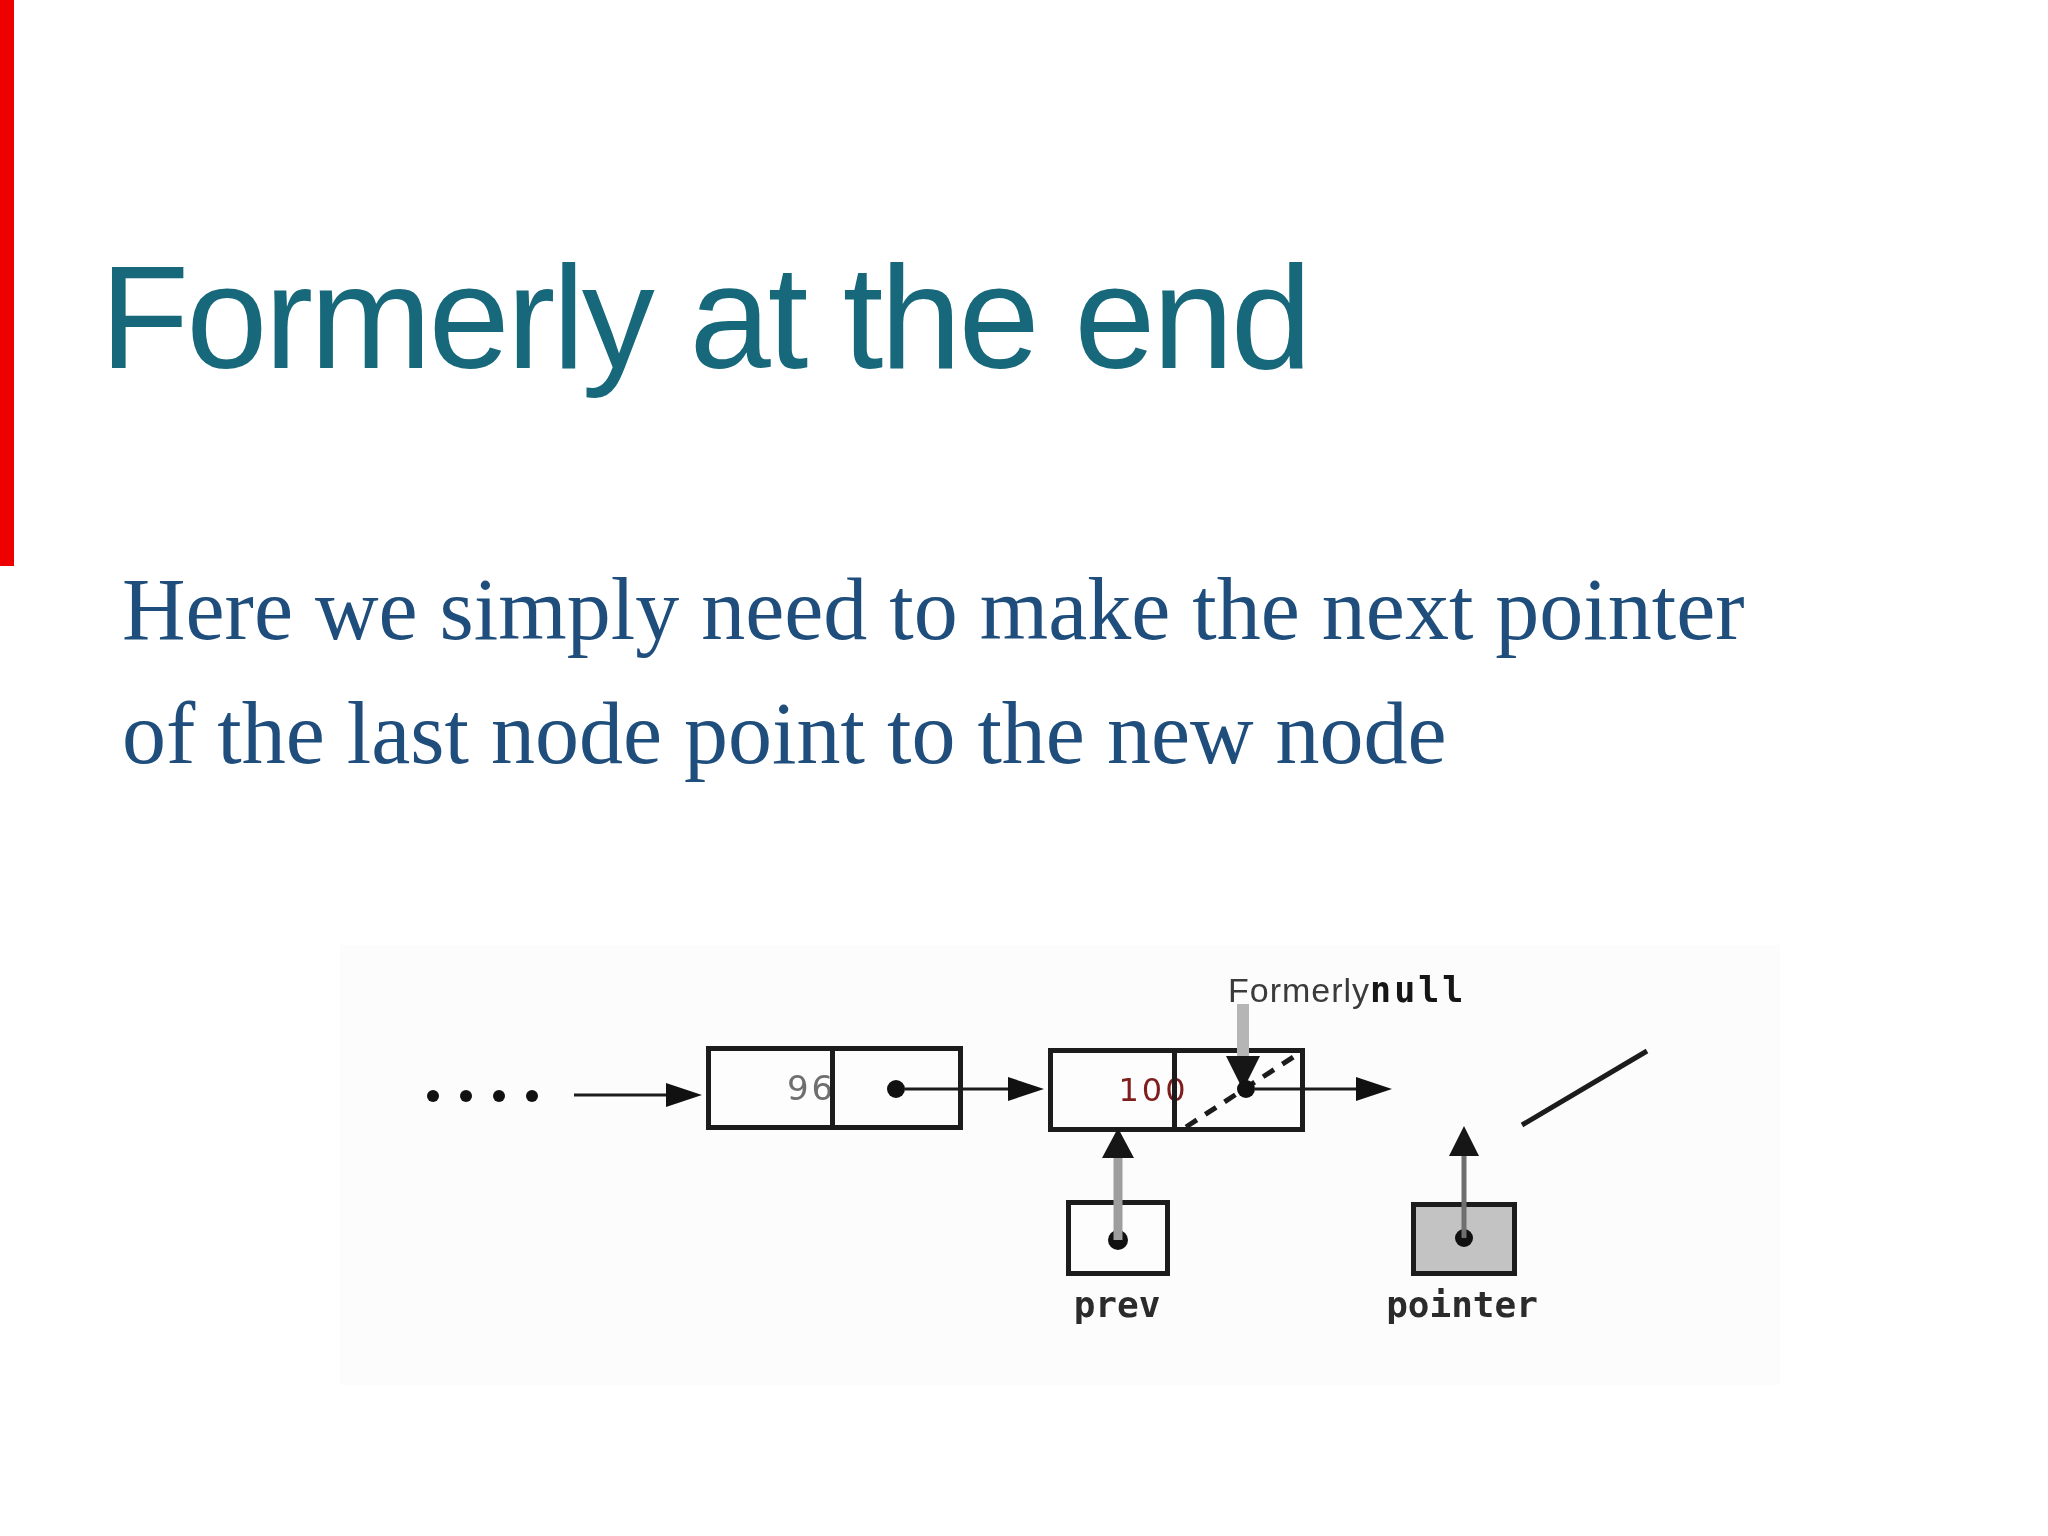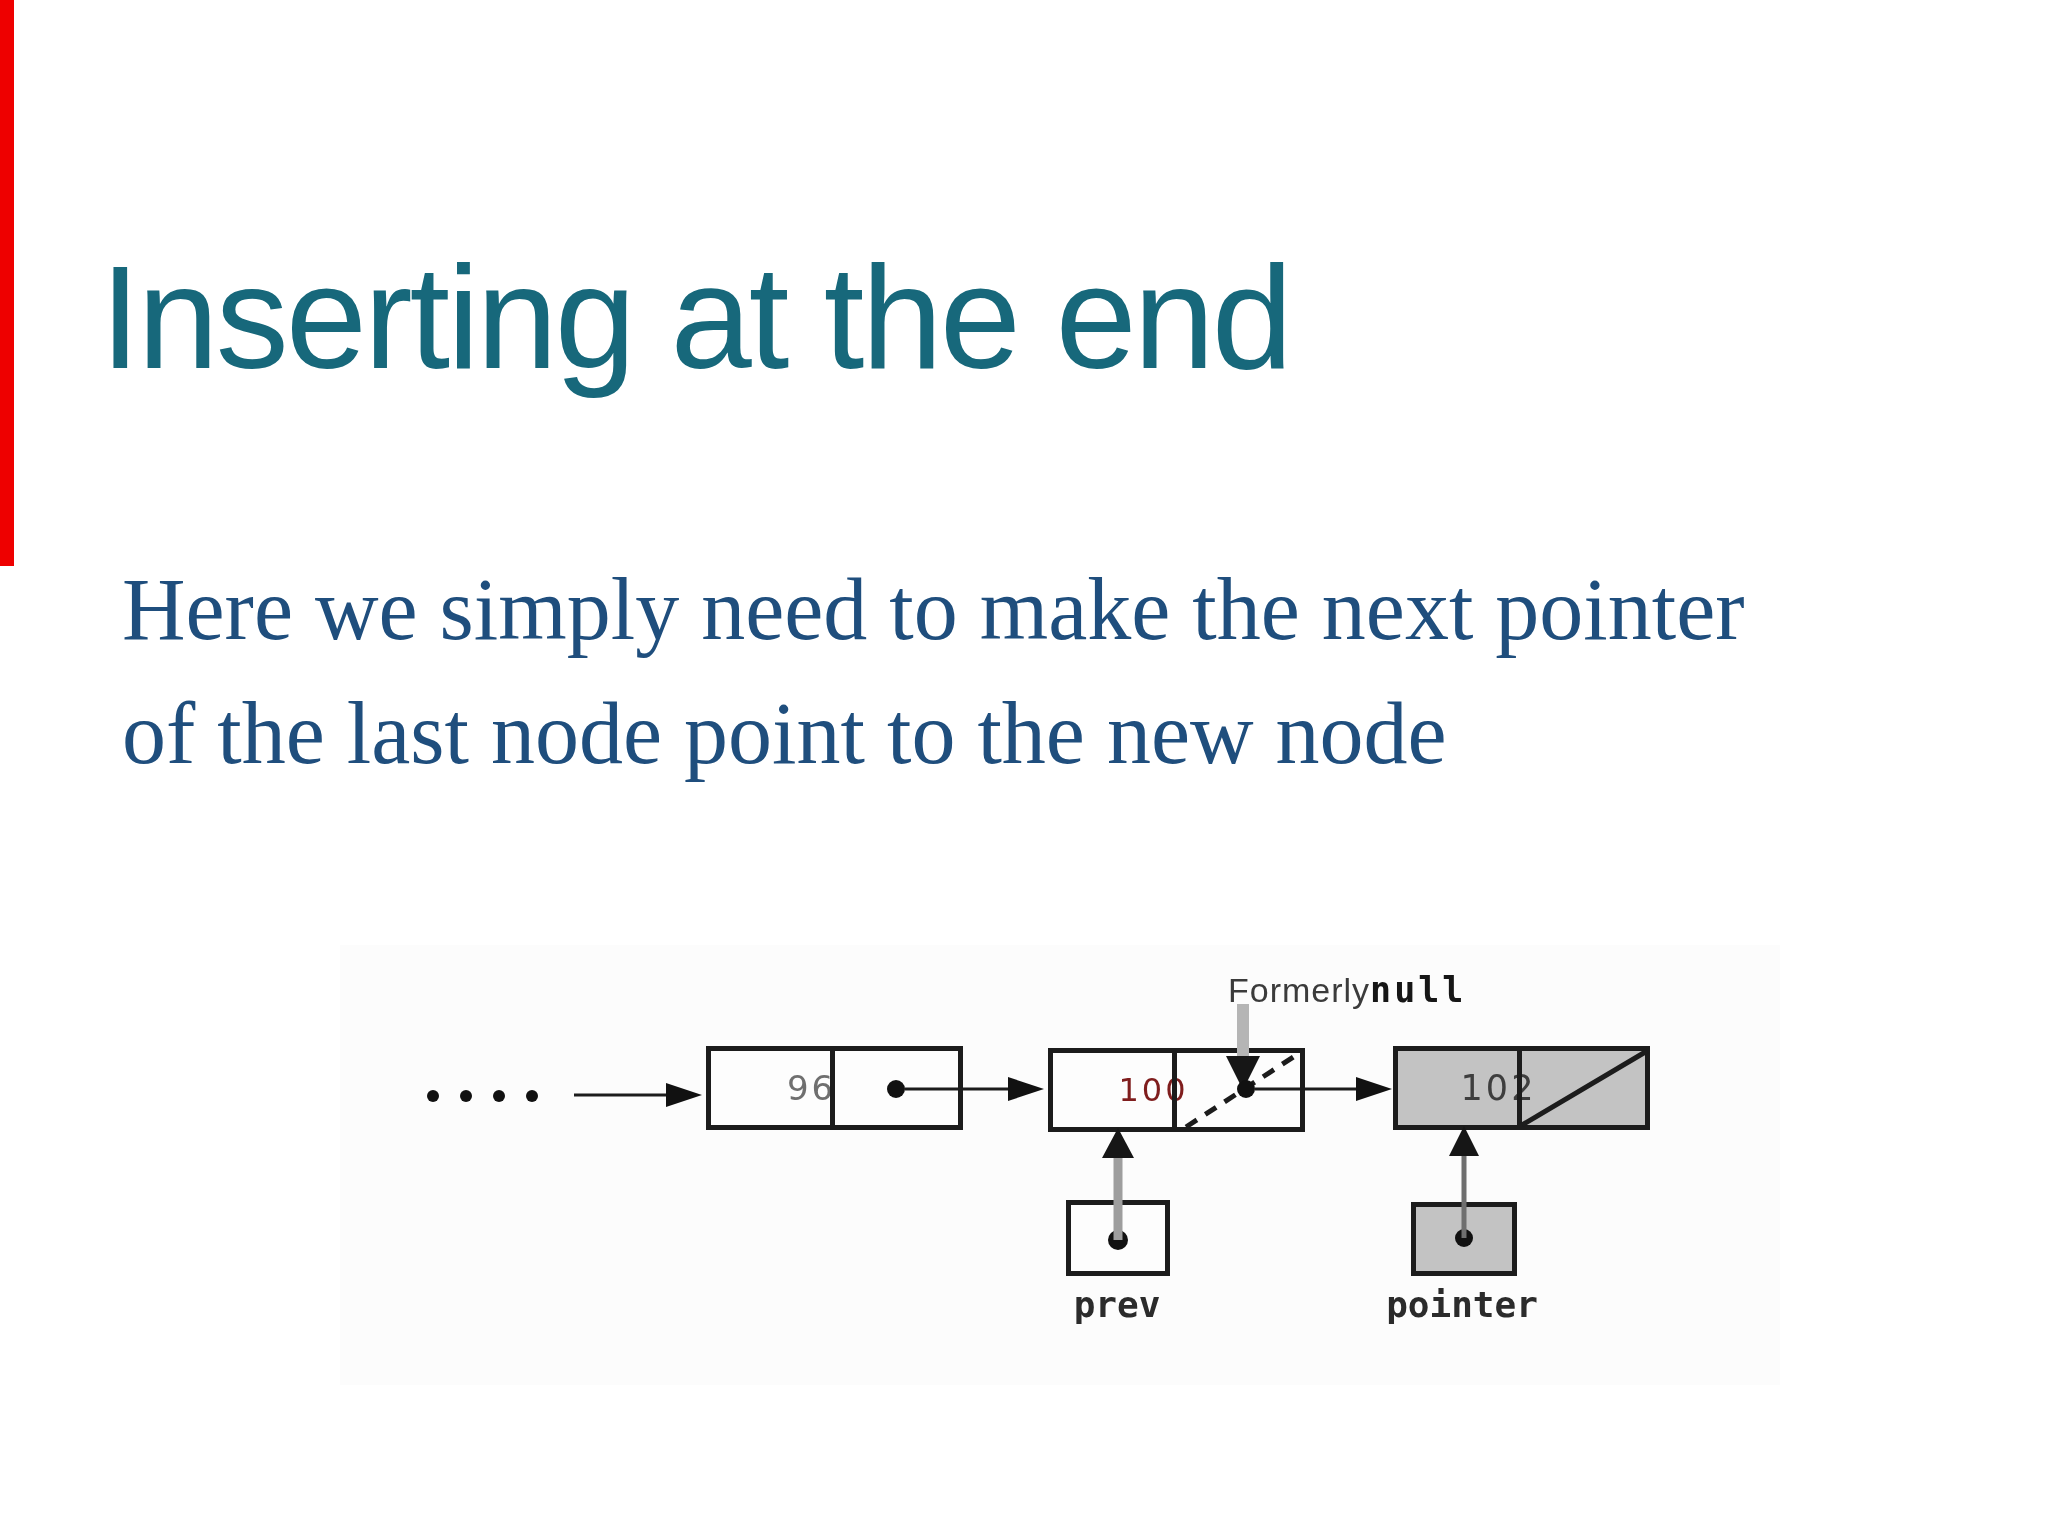--- a/index.html
+++ b/index.html
@@ -130,45 +130,41 @@
     pointer-events: none;
   }
 </style>
 </head>
 <body>
 
 <div class="slide">
 
   <div class="accent-bar" style="background-color: rgb(238, 0, 0);"></div>
 
-  <div class="slide-title" style="color: rgb(23, 104, 123);">Inserting at the end</div>
+  <div class="slide-title" style="color: rgb(23, 104, 123);">Formerly at the end</div>
 
   <div class="body-text" style="color: rgb(31, 78, 125);">
     <div>Here we simply need to make the next pointer</div>
     <div>of the last node point to the new node</div>
   </div>
 
   <div class="diagram">
 
     <div class="figure-panel"></div>
 
     <div class="node node-96">
       <span class="val">96</span>
       <span class="divider"></span>
     </div>
 
     <div class="node node-100">
       <span class="val">100</span>
       <span class="divider"></span>
     </div>
 
-    <div class="node node-102" style="background-color: rgb(195, 195, 195);">
-      <span class="val">102</span>
-      <span class="divider"></span>
-    </div>
 
     <div class="ptr-box prev-box"></div>
     <div class="ptr-box newnode-box" style="background-color: rgb(195, 195, 195);"></div>
 
     <div class="ptr-label prev-label">prev</div>
     <div class="ptr-label newnode-label">pointer</div>
 
     <div class="caption">
       <span class="formerly">Formerly</span>
       <span class="null-kw">null</span>

